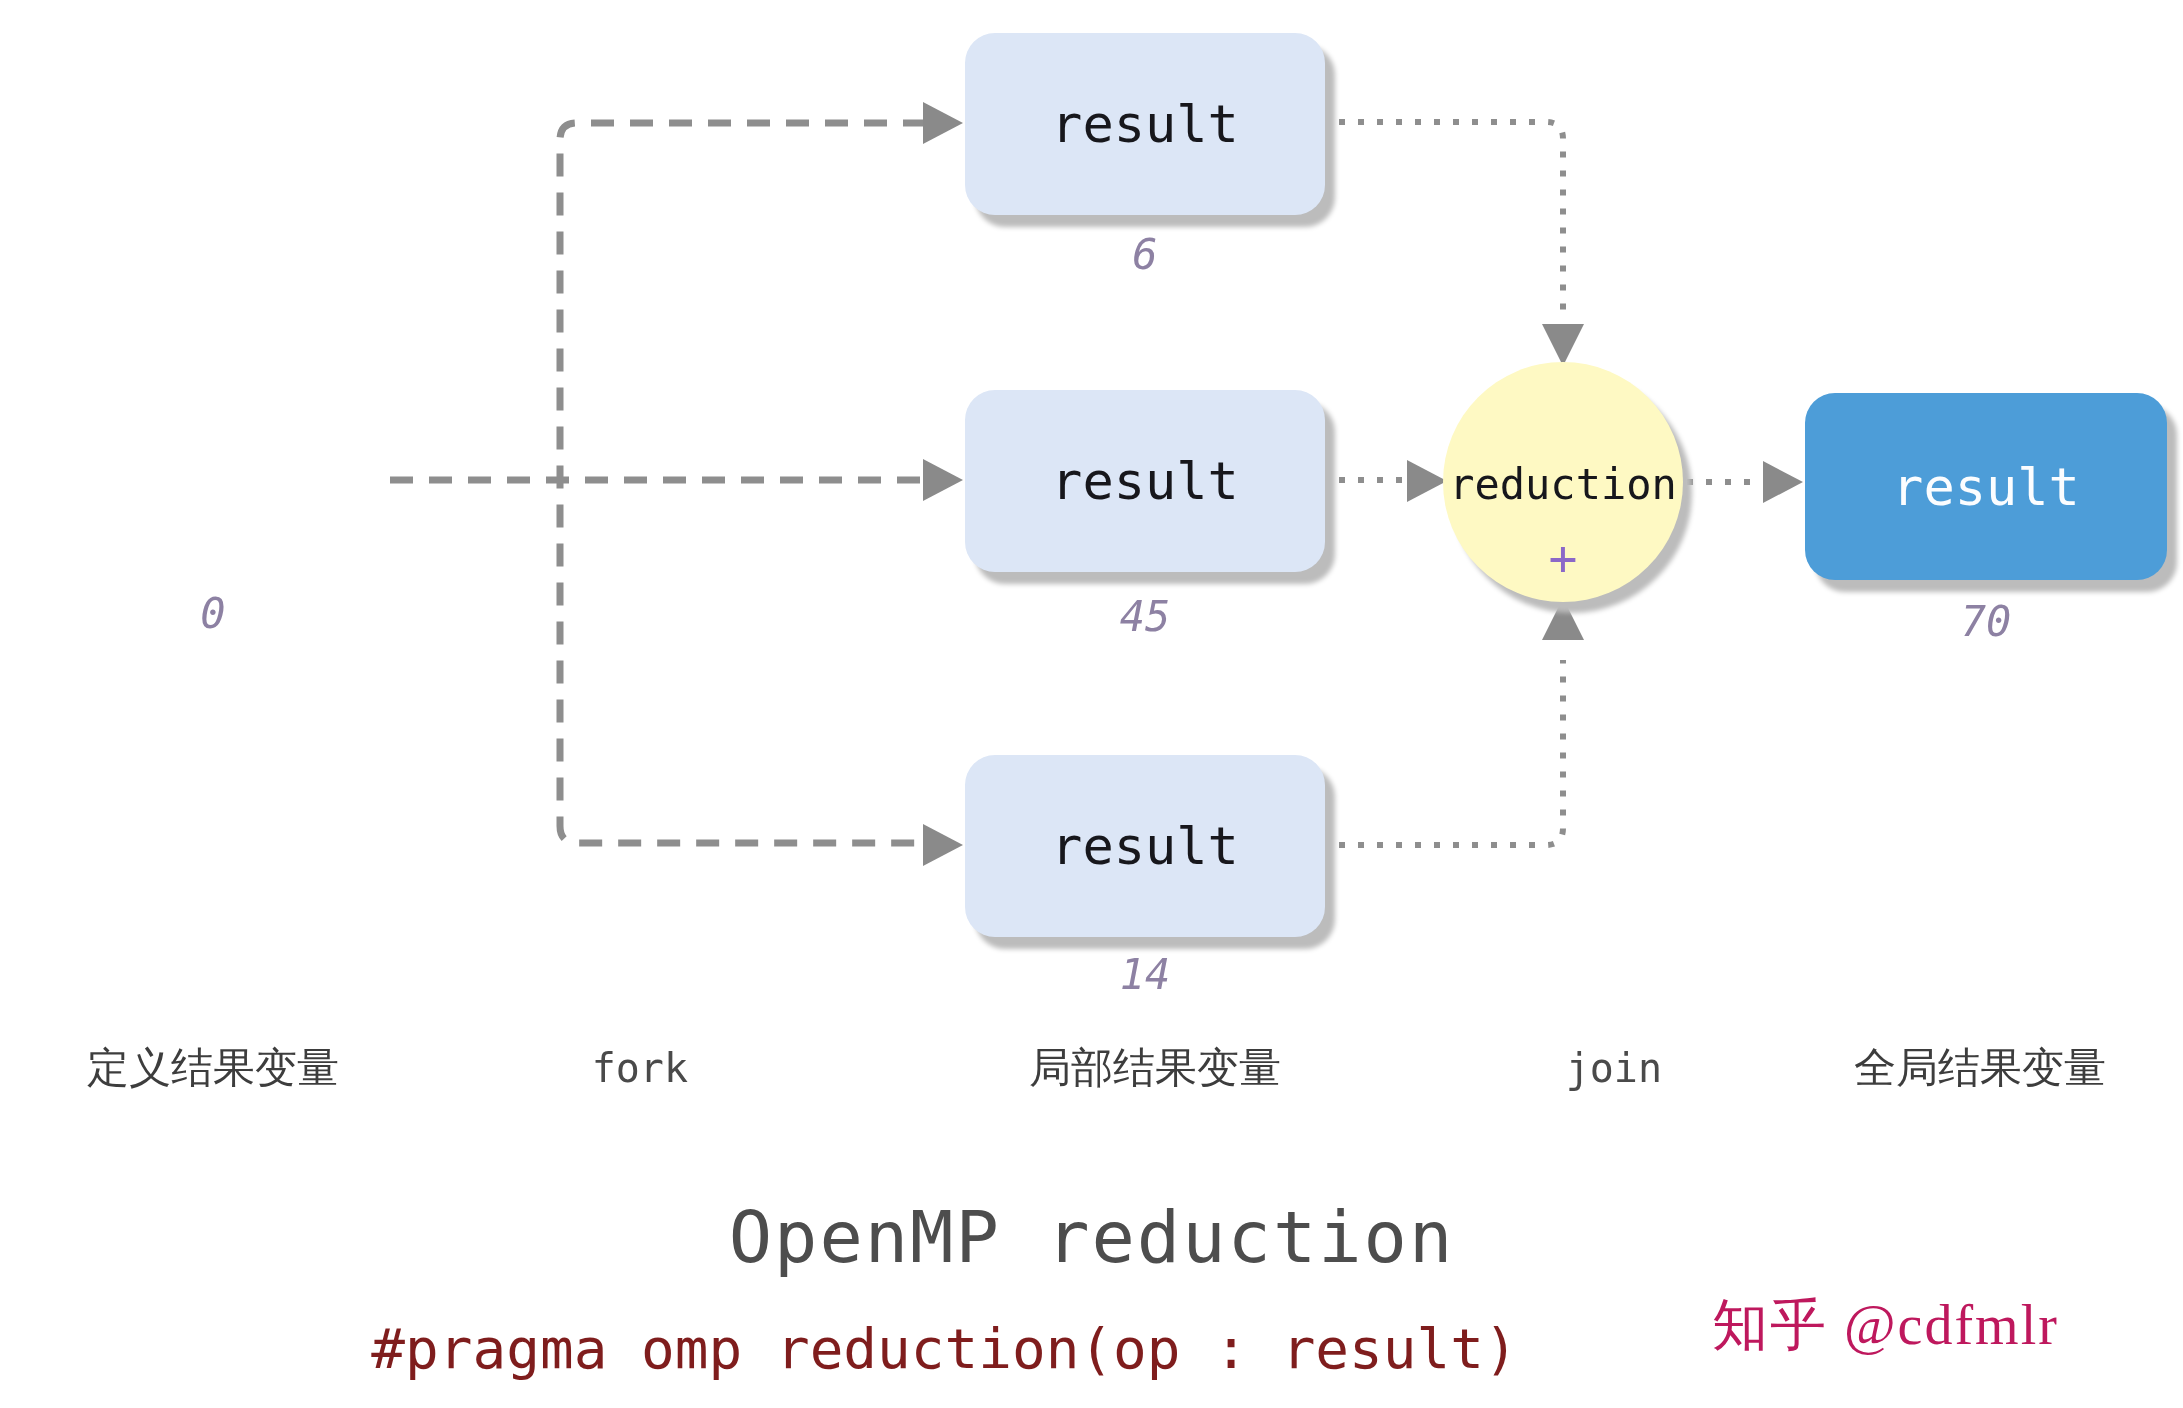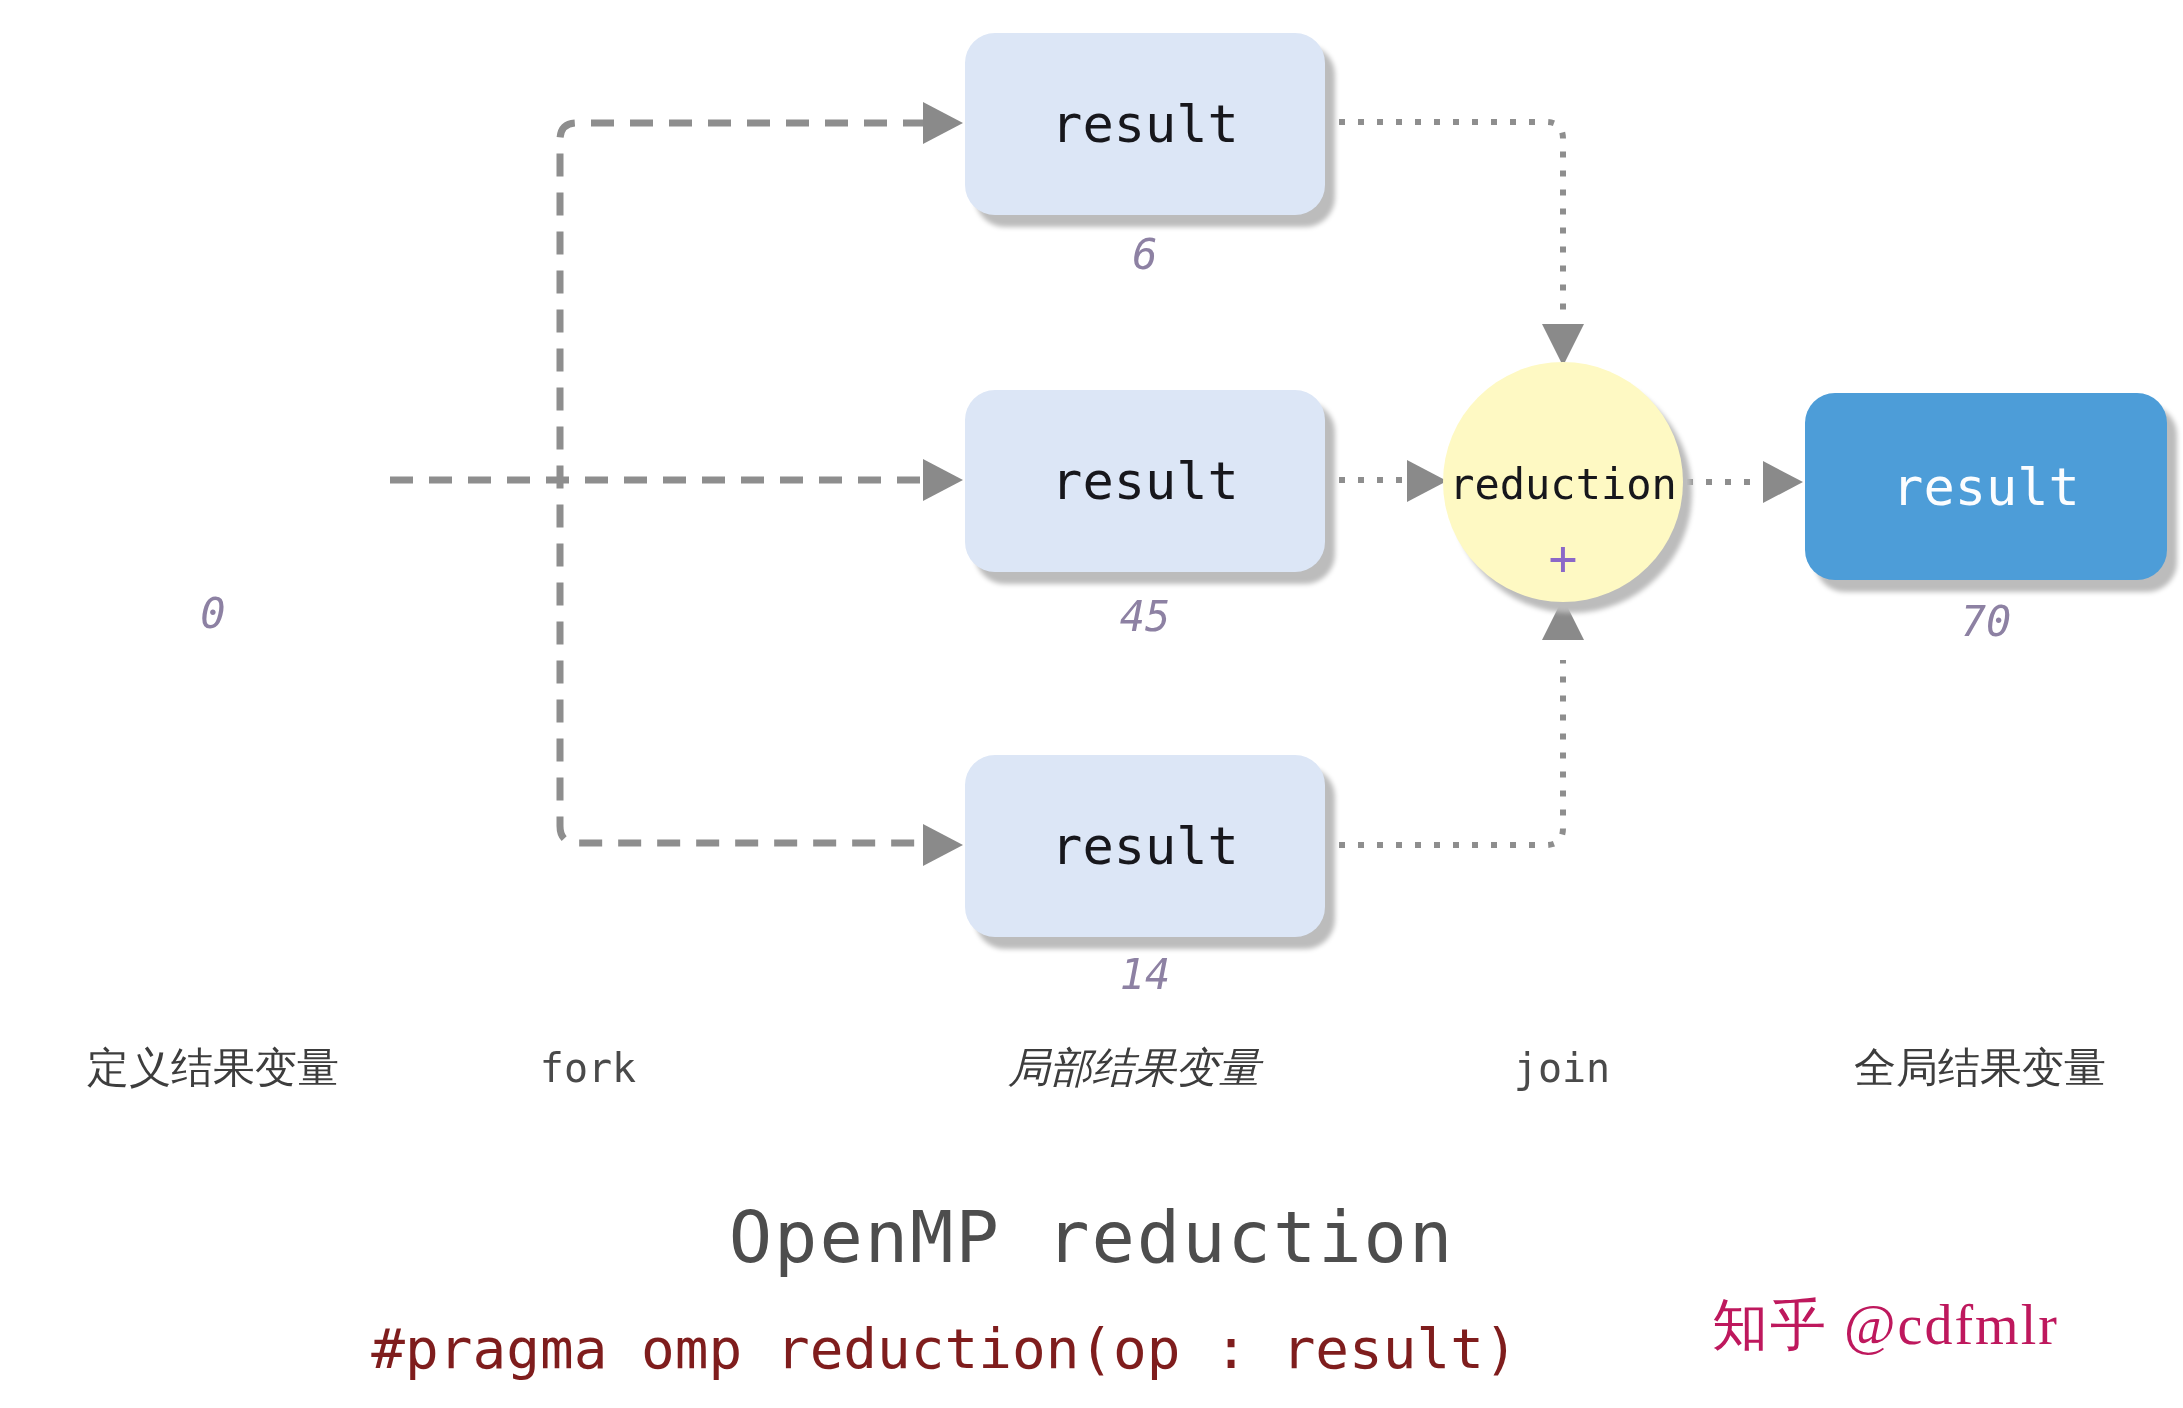--- a/index.html
+++ b/index.html
@@ -28,24 +28,24 @@
           font-size:48px;font-style:italic;color:#8b68c8;}
   .value{position:absolute;font-style:italic;font-size:42px;line-height:52px;
          color:#8d81a3;text-align:center;}
   .v-initial{left:33px;width:360px;top:588px;}
   .v-t1{left:965px;width:360px;top:229px;}
   .v-t2{left:965px;width:360px;top:591px;}
   .v-t3{left:965px;width:360px;top:949px;}
   .v-final{left:1805px;width:362px;top:596px;}
   .stage{position:absolute;top:1040px;height:56px;line-height:56px;text-align:center;
          font-family:"DejaVu Sans",sans-serif;font-size:42px;color:#3d3d3d;}
-  .stage.mono{font-family:"DejaVu Sans Mono",monospace;font-size:40px;color:#4a4a4a;}
+  .stage.mono{font-family:"DejaVu Sans Mono",monospace;font-size:40px;color:#4a4a4a;text-align:right;}
   .s-define{left:33px;width:360px;}
   .s-fork{left:488px;width:200px;}
-  .s-local{left:954px;width:360px;font-style:italic;}
+  .s-local{left:975px;width:360px;}
   .s-join{left:1462px;width:200px;}
   .s-global{left:1800px;width:360px;}
   .title{position:absolute;left:0;top:1195px;width:2183px;text-align:center;
          font-size:72px;color:#4d4d4d;letter-spacing:2px;}
   .subtitle{position:absolute;left:0;top:1316px;width:1889px;text-align:center;
          font-size:56px;color:#7f1d1d;}
   .watermark{position:absolute;left:1712px;top:1288px;font-family:Liberation Serif, serif;
          font-size:56px;color:#be185d;letter-spacing:2px;white-space:nowrap;}
 </style>
 </head>

